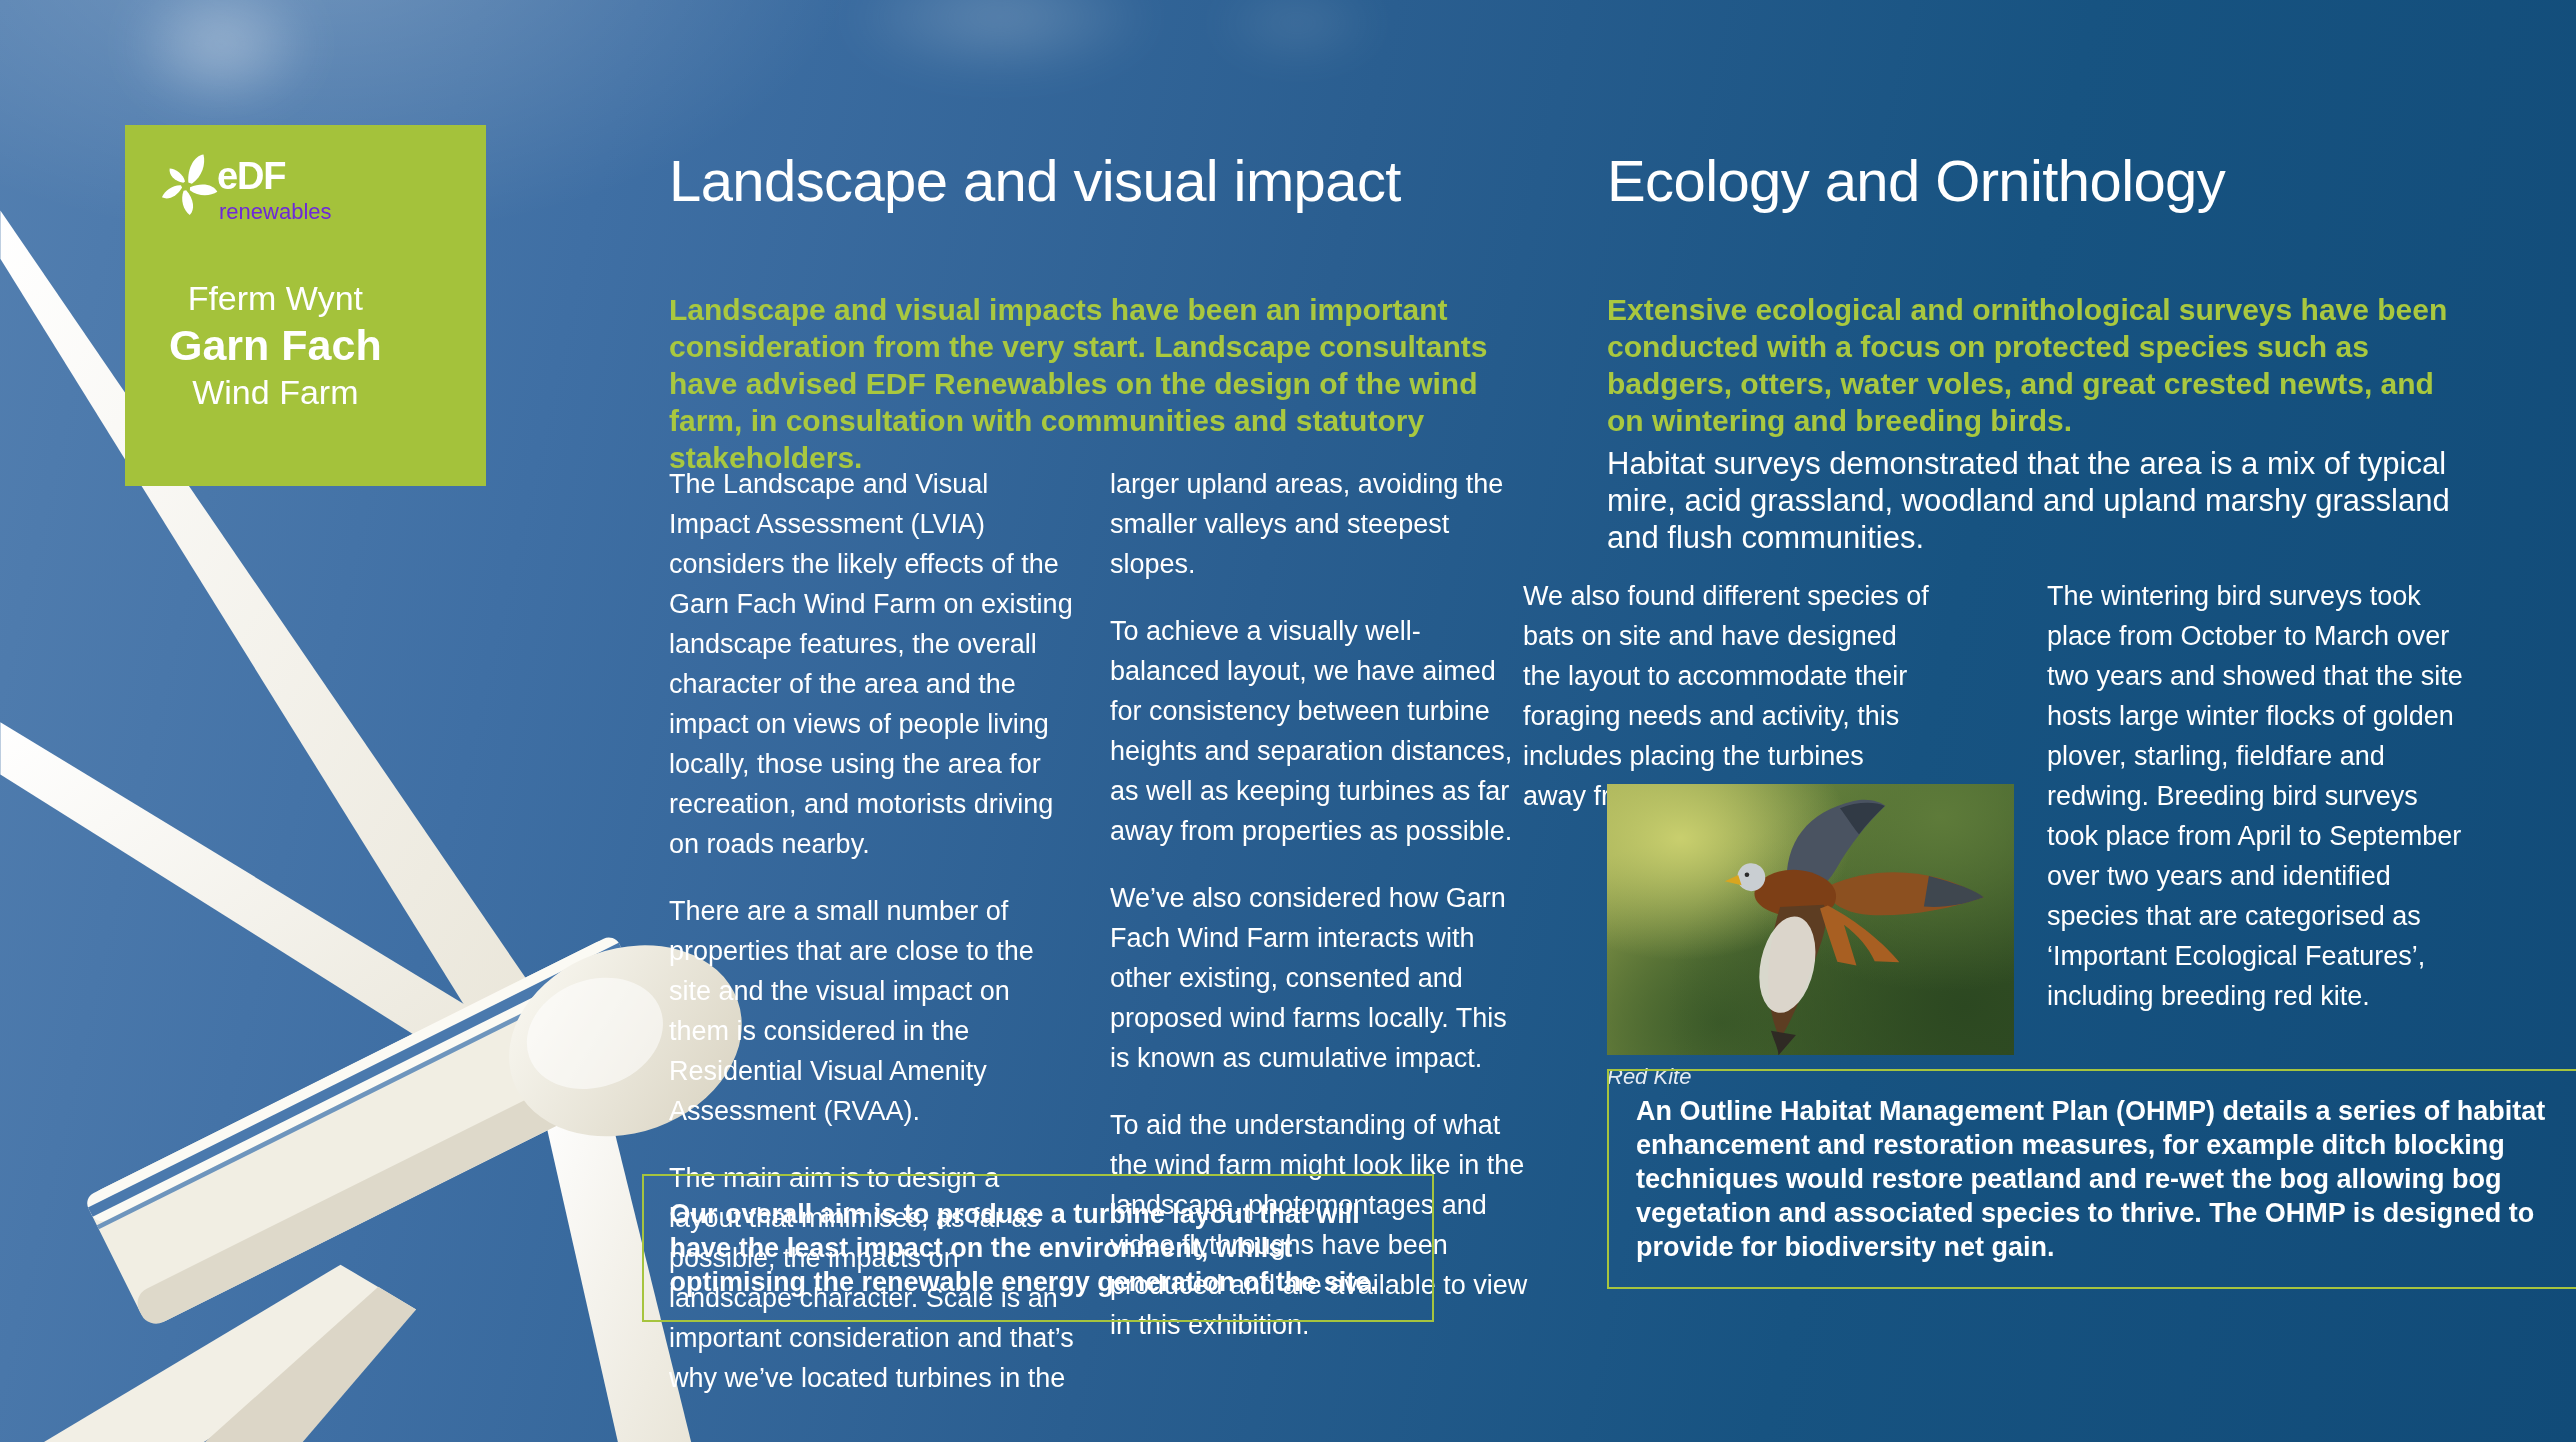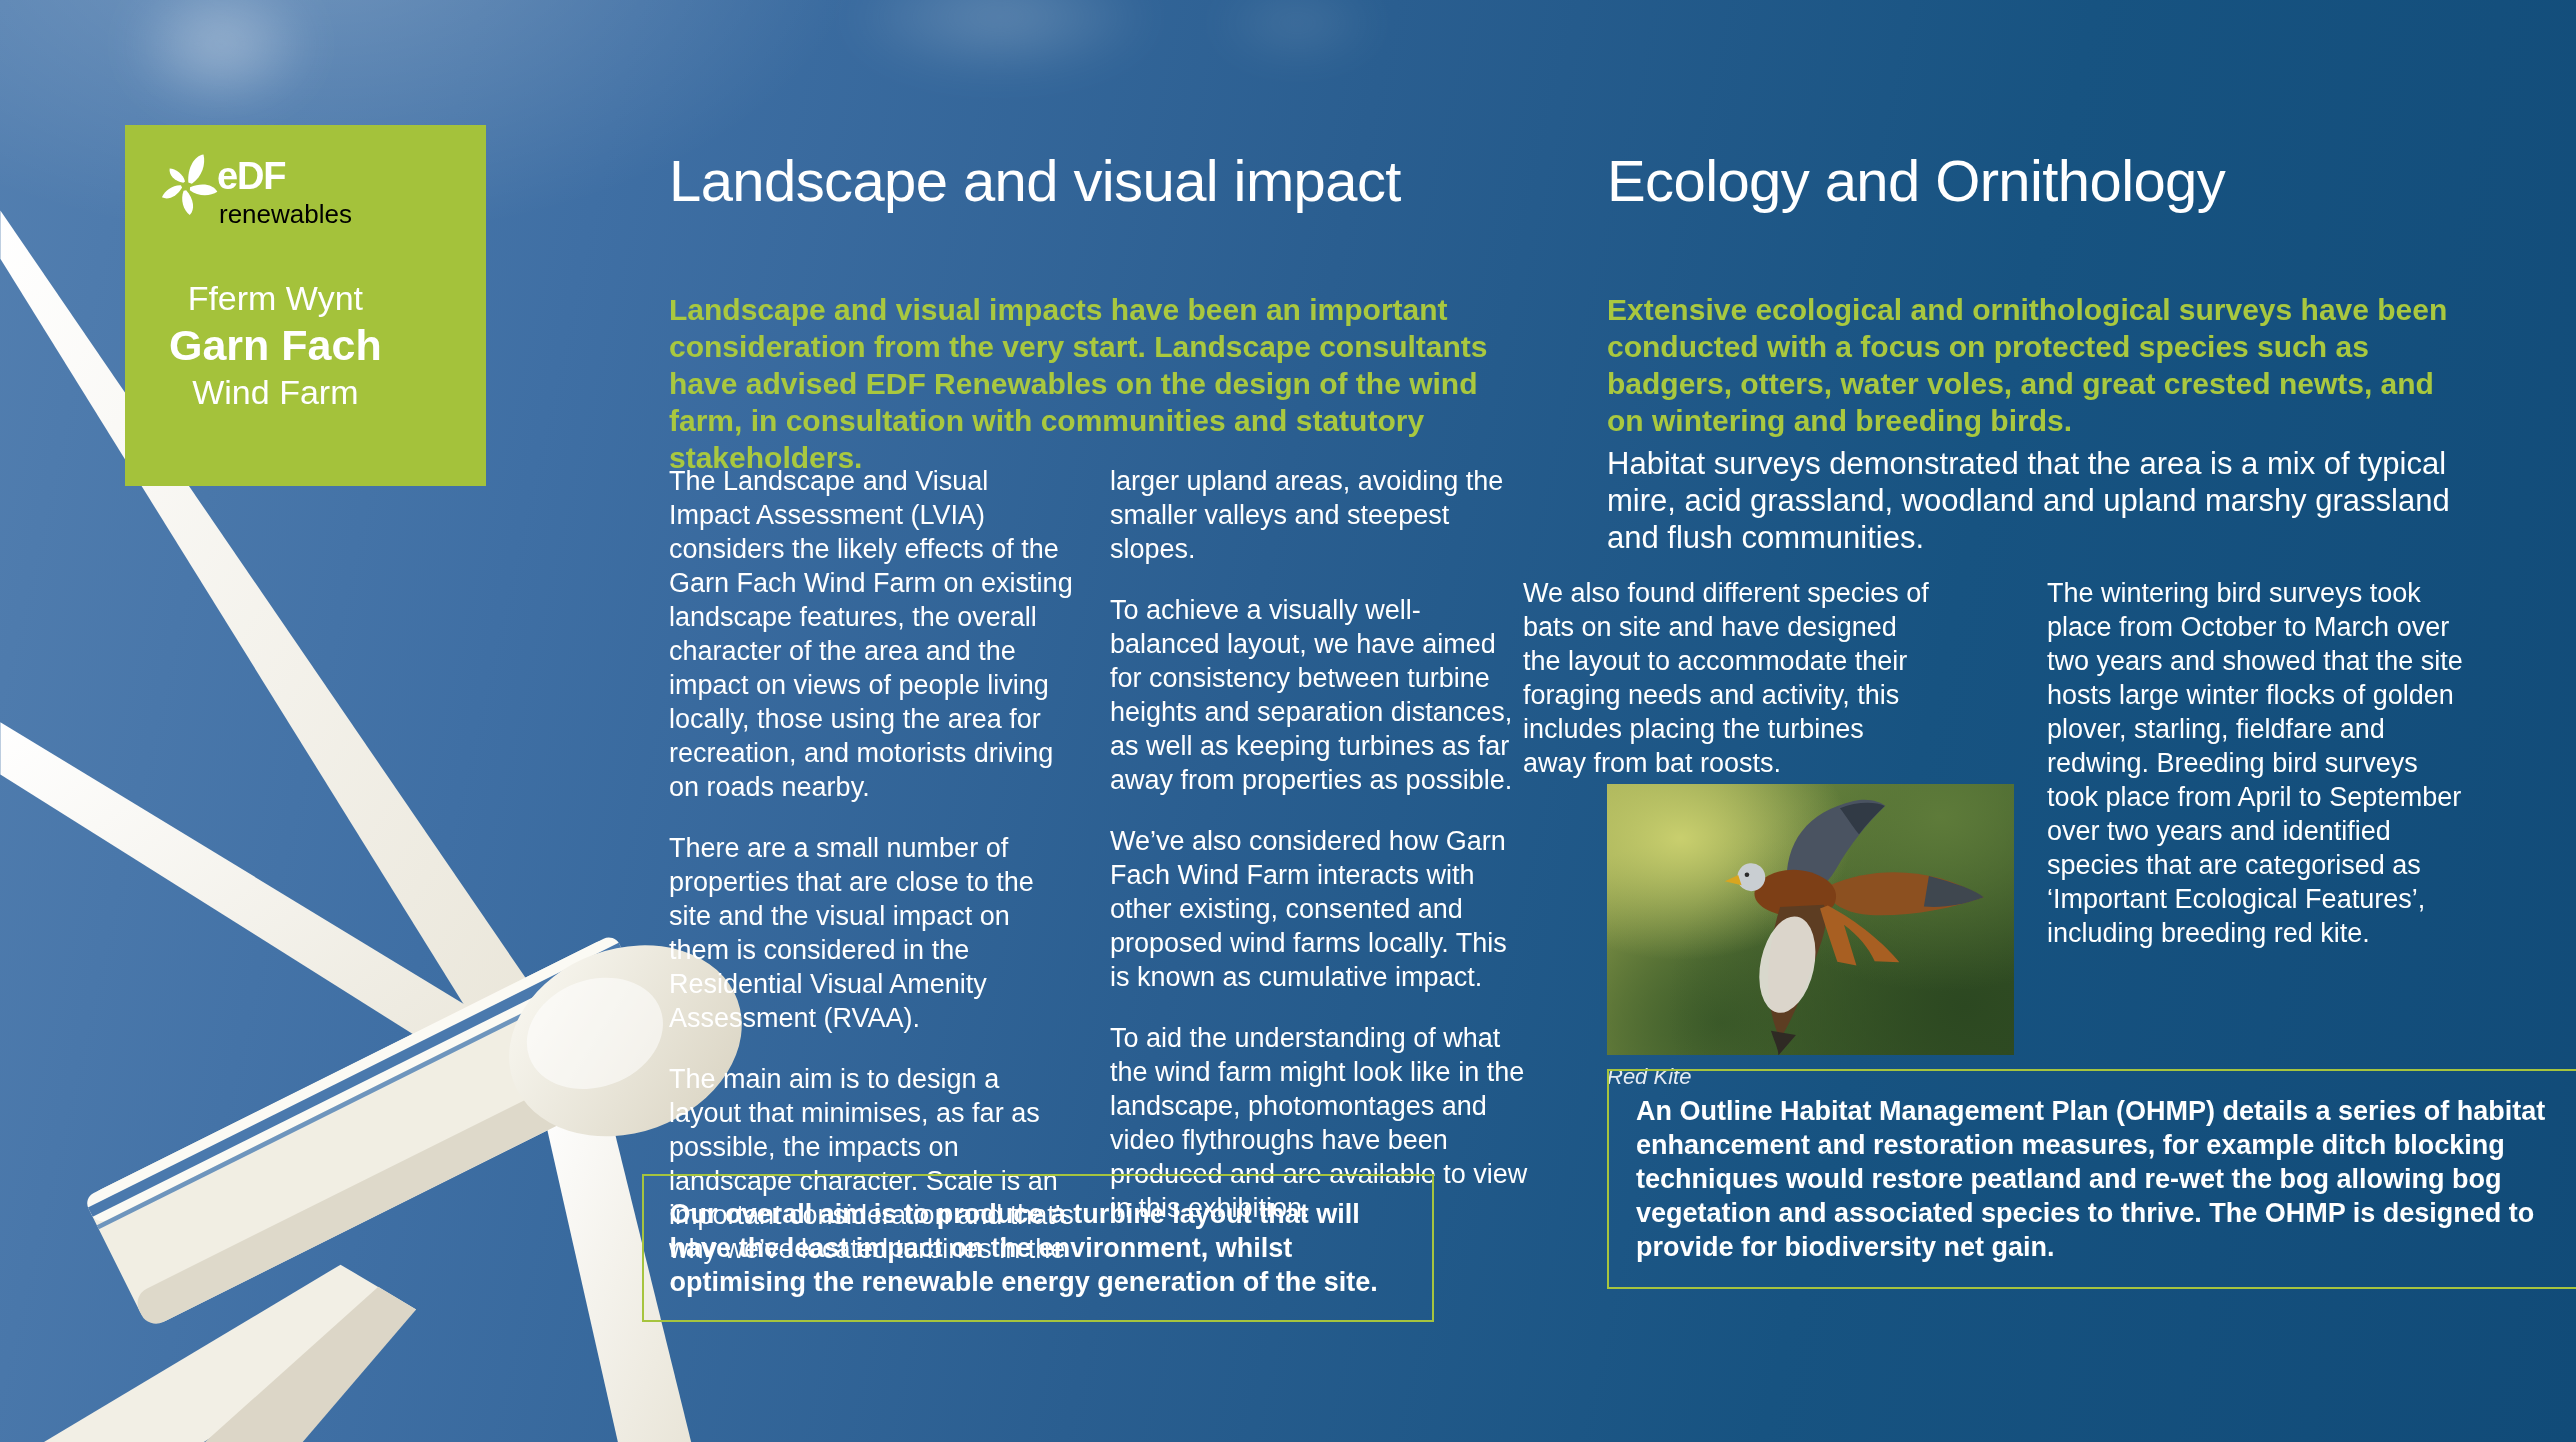--- a/index.html
+++ b/index.html
@@ -16,29 +16,29 @@
   #cloud1{left:87px;top:-52px;width:268px;height:192px;opacity:.55;}
   #cloud2{left:779px;top:-70px;width:442px;height:174px;opacity:.32;}
   #cloud3{left:1175px;top:-35px;width:244px;height:116px;opacity:.18;}
 
   #turbine{position:absolute;left:0;top:0;z-index:1;}
 
   
   #logo-box{left:125px;top:125px;width:361px;height:361px;background:#a4c23b;z-index:2;text-align:center;}
   #edf-swirl{left:25.6px;top:25.6px;}
   #edf-word{left:92px;top:30px;font-size:38px;font-weight:bold;color:#fff;letter-spacing:-1.2px;}
-  #edf-sub{left:94px;top:74px;font-size:26px;color:#000000;}
+  #edf-sub{left:94px;top:74px;font-size:22px;color:#6d28d9;}
   #site-title{left:28px;top:152px;color:#fff;line-height:1;margin-left:16px;}
   #site-title .t1{font-size:34px;line-height:43px;}
   #site-title .t2{font-size:43px;line-height:51px;font-weight:bold;}
   #site-title .t3{font-size:34px;line-height:43px;}
   .heading{position:absolute;top:147px;font-size:58px;font-weight:300;color:#ffffff;letter-spacing:-0.6px;white-space:nowrap;z-index:3;}
   .intro{position:absolute;font-size:30px;line-height:37px;font-weight:bold;color:#a9c83f;z-index:3;}
   .lede{position:absolute;font-size:31px;line-height:37px;color:#ffffff;z-index:3;}
-  .bodycol{position:absolute;font-size:27px;line-height:34px;color:#ffffff;z-index:3;}
+  .bodycol{position:absolute;font-size:27px;line-height:40px;color:#ffffff;z-index:3;}
   .bodycol p{margin:0 0 27px 0;}
   .callout{position:absolute;border:2.9px solid #a6c43e;color:#fff;font-weight:bold;
            font-size:27px;line-height:34px;z-index:3;box-sizing:border-box;}
   #callout-left{left:642px;top:1174px;width:792px;padding:21px 25.6px;}
   #callout-right{left:1607px;top:1069px;width:1005px;padding:23px 27px;}
   .caption{position:absolute;font-size:22px;font-style:italic;color:#e4ebf3;z-index:3;}
 
   
   #kite-photo{left:1607px;top:784px;width:407px;height:271px;z-index:3;overflow:hidden;
     background:

